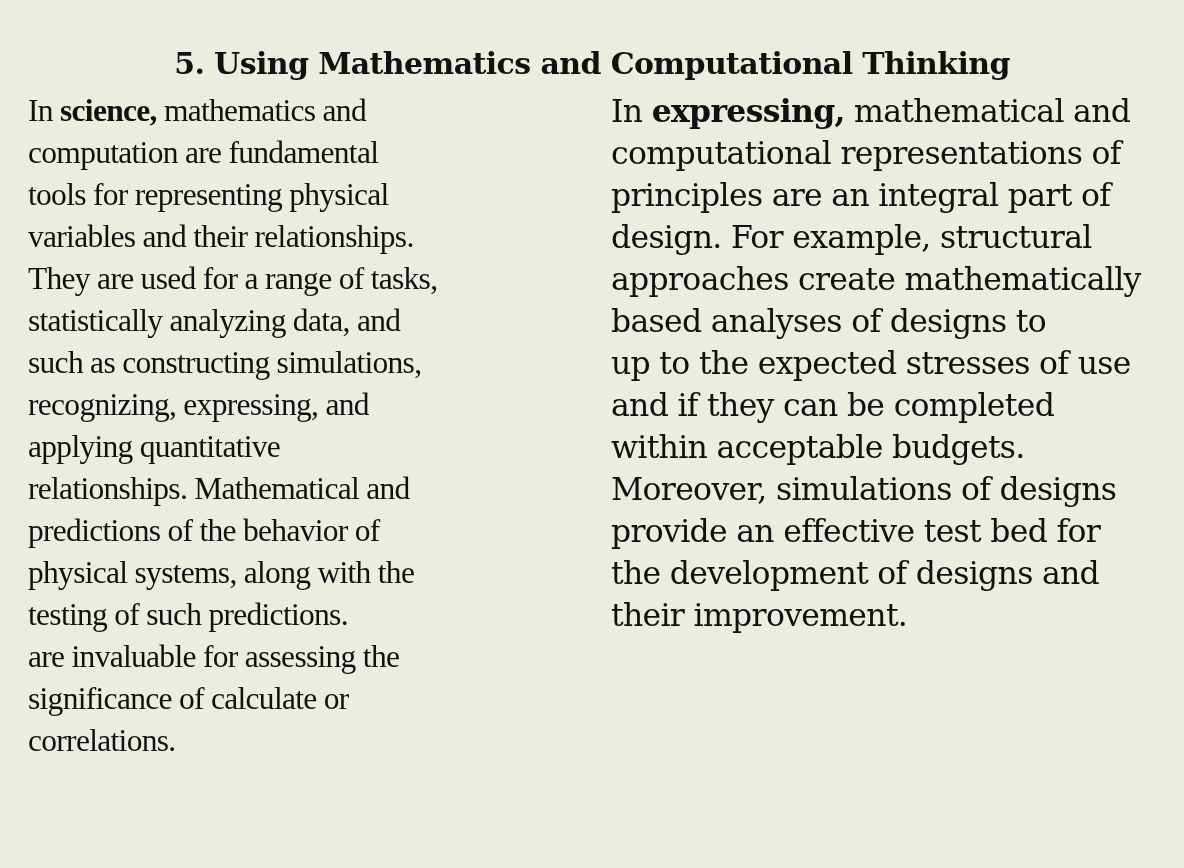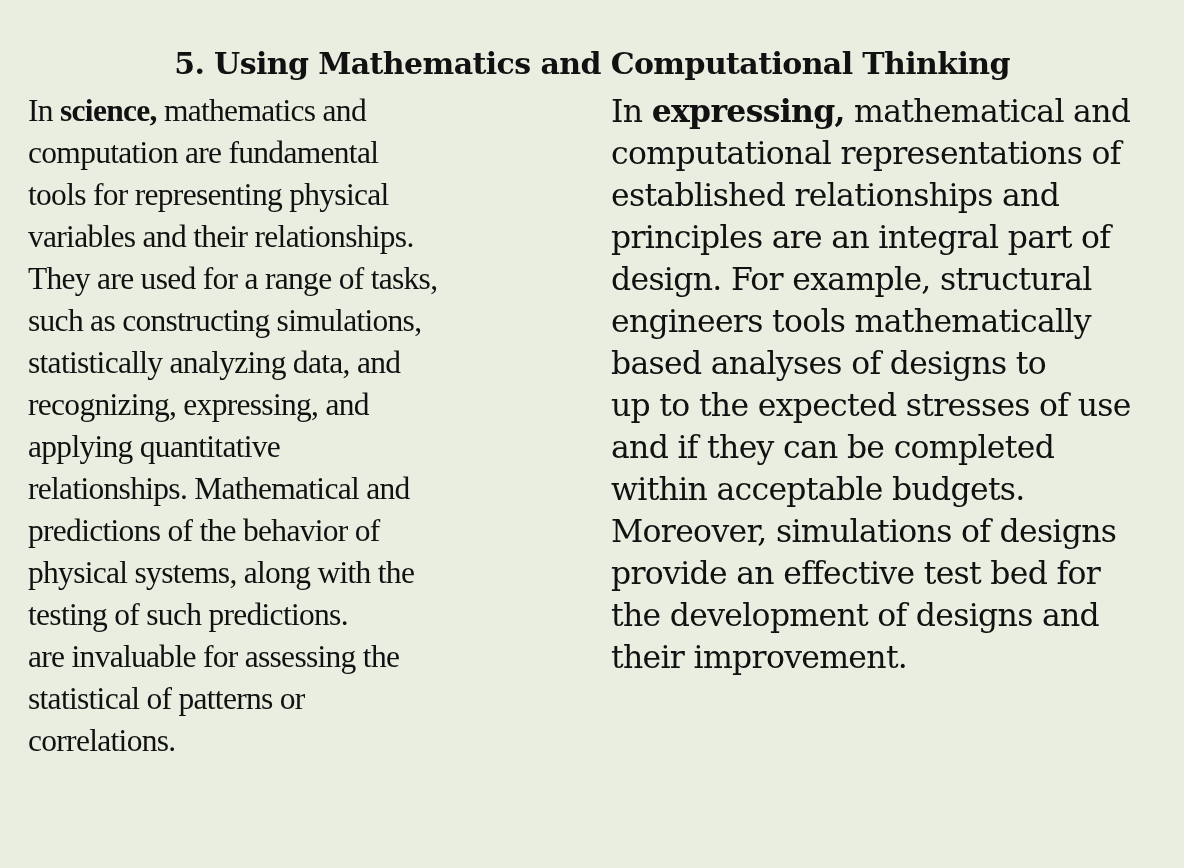--- a/index.html
+++ b/index.html
@@ -43,40 +43,39 @@
 <body>
 
 <h1 class="title">5. Using Mathematics and Computational Thinking</h1>
 
 <div class="col col-left">
   <span class="line"><span>In </span><span class="bold">science,</span><span> mathematics and</span></span>
   <span class="line">computation are fundamental</span>
   <span class="line">tools for representing physical</span>
   <span class="line">variables and their relationships.</span>
   <span class="line">They are used for a range of tasks,</span>
+  <span class="line">statistically analyzing data, and</span>
   <span class="line">such as constructing simulations,</span>
-  <span class="line">statistically analyzing data, and</span>
   <span class="line">recognizing, expressing, and</span>
   <span class="line">applying quantitative</span>
   <span class="line">relationships. Mathematical and</span>
   <span class="line">predictions of the behavior of</span>
   <span class="line">physical systems, along with the</span>
   <span class="line">testing of such predictions.</span>
   <span class="line">are invaluable for assessing the</span>
-  <span class="line">statistical of patterns or</span>
+  <span class="line">significance of calculate or</span>
   <span class="line">correlations.</span>
 </div>
 
 <div class="col col-right">
   <span class="line"><span>In </span><span class="bold">expressing,</span><span> mathematical and</span></span>
   <span class="line">computational representations of</span>
-  <span class="line">established relationships and</span>
   <span class="line">principles are an integral part of</span>
   <span class="line">design. For example, structural</span>
-  <span class="line">engineers tools mathematically</span>
+  <span class="line">approaches create mathematically</span>
   <span class="line">based analyses of designs to</span>
   <span class="line">up to the expected stresses of use</span>
   <span class="line">and if they can be completed</span>
   <span class="line">within acceptable budgets.</span>
   <span class="line">Moreover, simulations of designs</span>
   <span class="line">provide an effective test bed for</span>
   <span class="line">the development of designs and</span>
   <span class="line">their improvement.</span>
 </div>
 

